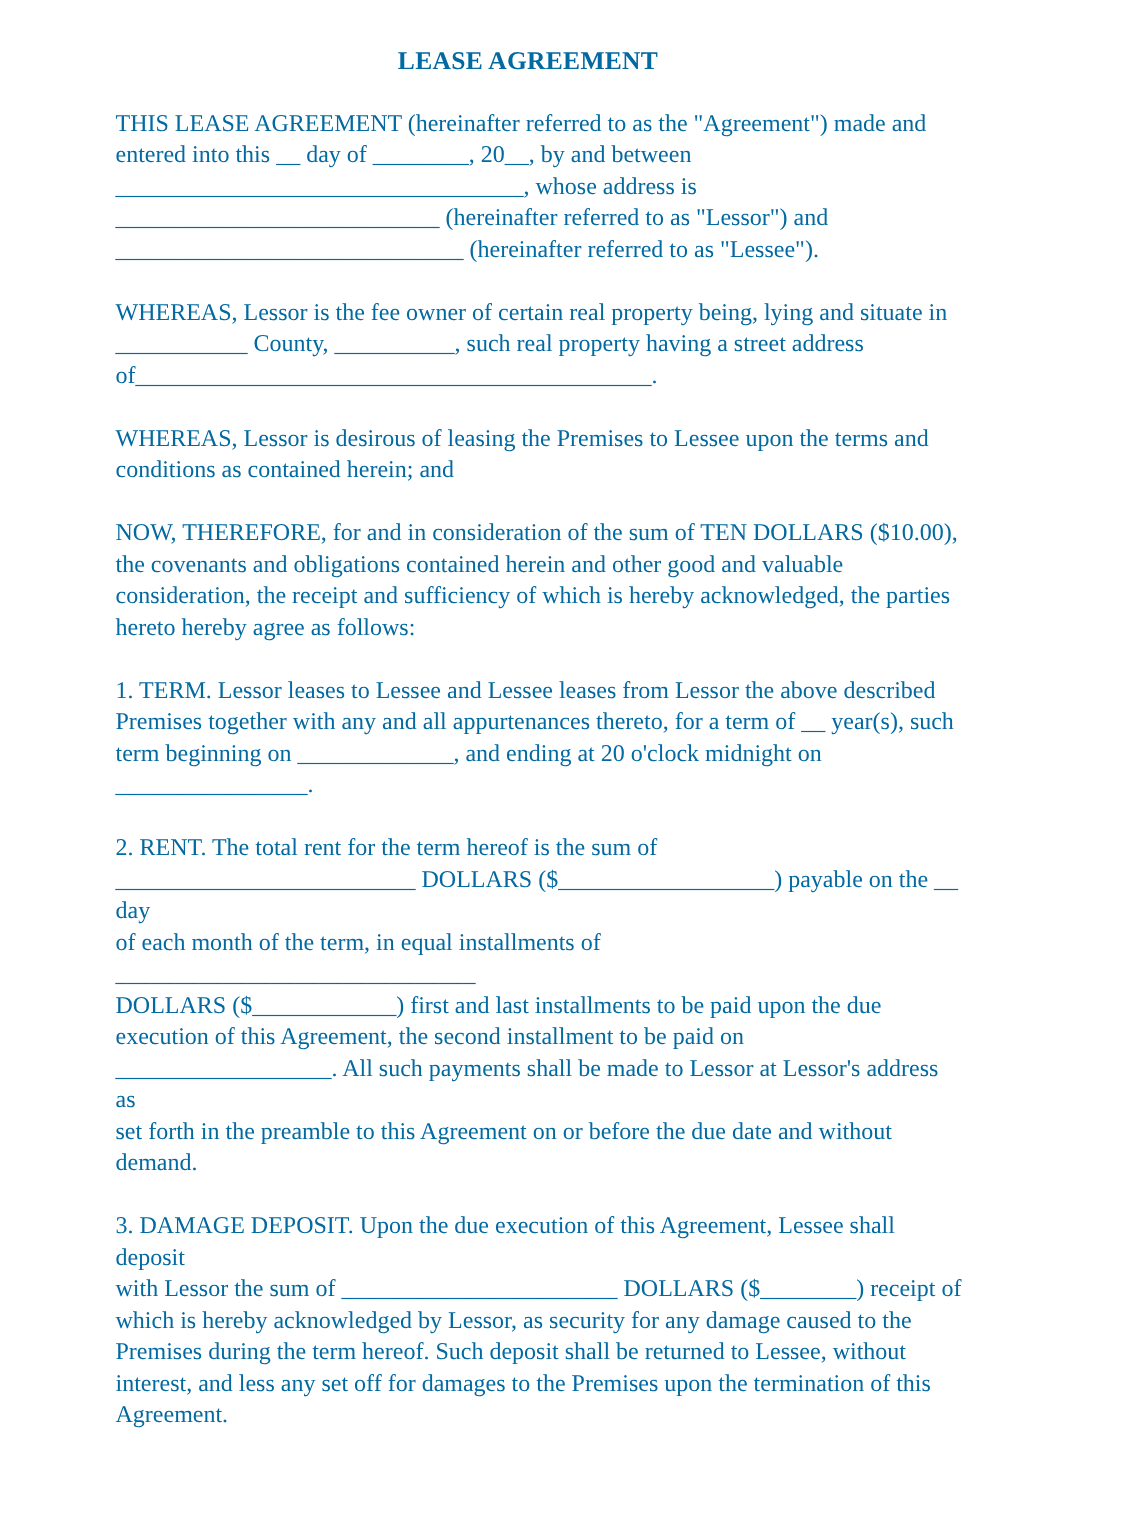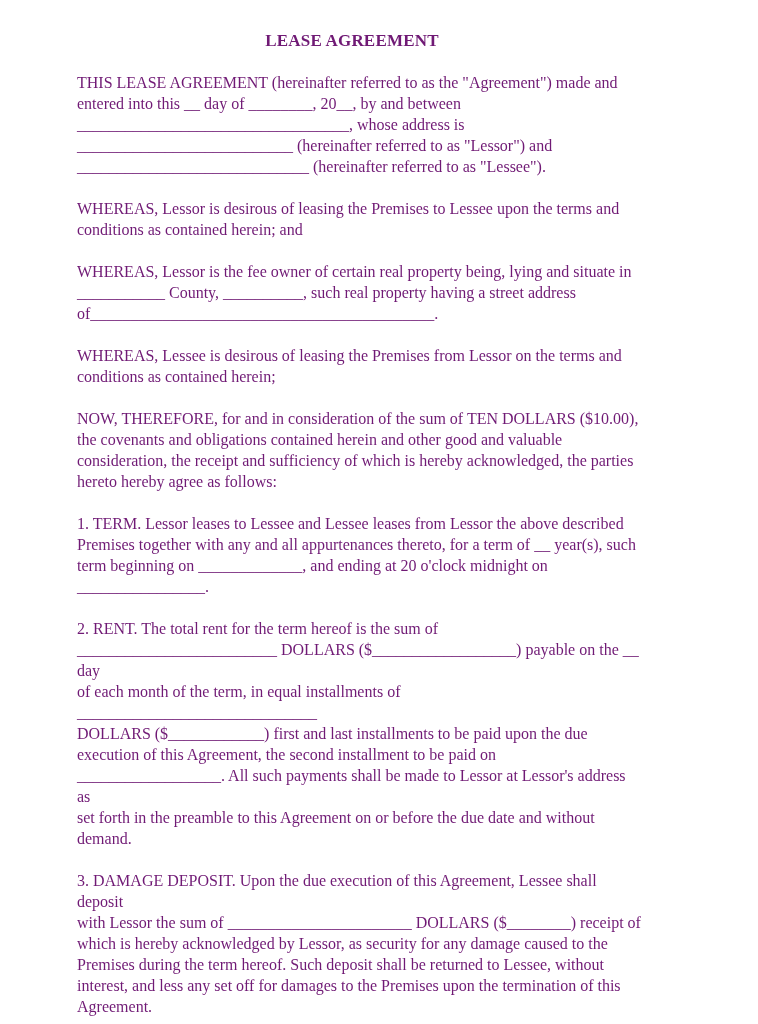--- a/index.html
+++ b/index.html
@@ -5,21 +5,21 @@
   html, body {
     margin: 0;
     padding: 0;
     background: #ffffff;
   }
   .page {
     position: relative;
     width: 690px;
     height: 1024px;
     background: #ffffff;
-    color: #701a75;
+    color: #0369a1;
     font-family: "Liberation Serif", "DejaVu Serif", serif;
     font-size: 16px;
     line-height: 21px;
     overflow: hidden;
     box-sizing: border-box;
   }
   .content {
     box-sizing: border-box;
     padding: 30px 48px 0 62px;
     width: 100%;
@@ -48,29 +48,27 @@
 
     <div class="doc-title">LEASE AGREEMENT</div>
 
     <div class="para">THIS LEASE AGREEMENT (hereinafter referred to as the "Agreement") made and
 entered into this __ day of ________, 20__, by and between
 __________________________________, whose address is
 ___________________________ (hereinafter referred to as "Lessor") and
 _____________________________ (hereinafter referred to as "Lessee").</div>
 
 
-    <div class="para">WHEREAS, Lessor is desirous of leasing the Premises to Lessee upon the terms and
-conditions as contained herein; and</div>
-
     <div class="para">WHEREAS, Lessor is the fee owner of certain real property being, lying and situate in
 ___________ County, __________, such real property having a street address
 of___________________________________________.</div>
 
-    <div class="para">WHEREAS, Lessee is desirous of leasing the Premises from Lessor on the terms and
-conditions as contained herein;</div>
+    <div class="para">WHEREAS, Lessor is desirous of leasing the Premises to Lessee upon the terms and
+conditions as contained herein; and</div>
+
 
     <div class="para">NOW, THEREFORE, for and in consideration of the sum of TEN DOLLARS ($10.00),
 the covenants and obligations contained herein and other good and valuable
 consideration, the receipt and sufficiency of which is hereby acknowledged, the parties
 hereto hereby agree as follows:</div>
 
     <div class="para">1. TERM. Lessor leases to Lessee and Lessee leases from Lessor the above described
 Premises together with any and all appurtenances thereto, for a term of __ year(s), such
 term beginning on _____________, and ending at 20 o'clock midnight on
 ________________.</div>

